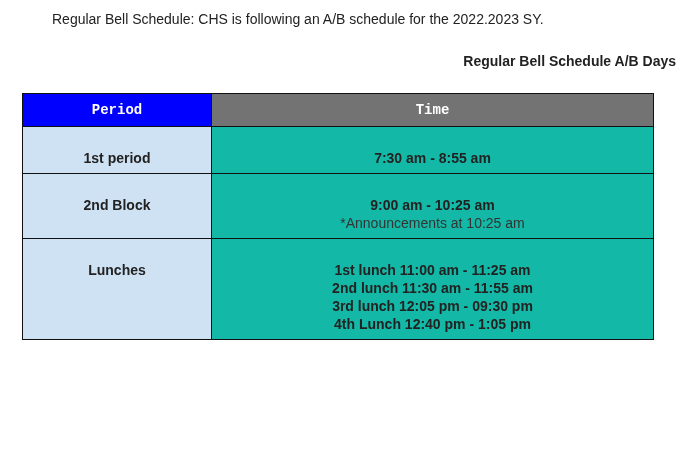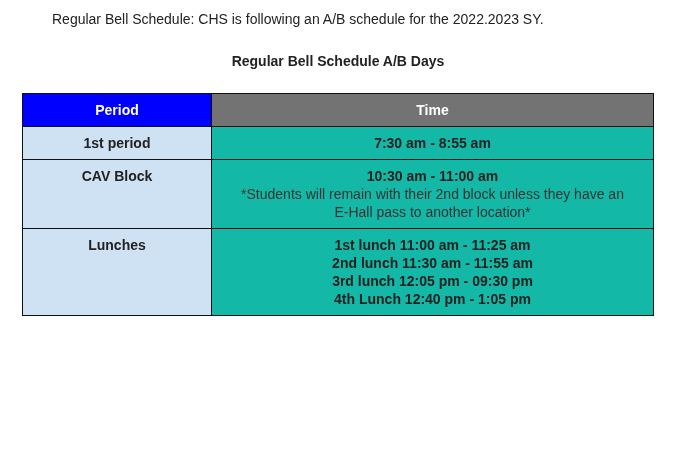--- a/index.html
+++ b/index.html
@@ -22,21 +22,21 @@
       font-size: 14px;
       color: #222222;
       white-space: nowrap;
       margin-left: 30px;
     }
     .table-title {
       position: absolute;
       left: 0;
       width: 676px;
       top: 53px;
-      text-align: center;
+      text-align: right;
       font-size: 14px;
       font-weight: bold;
       color: #222222;
     }
     table.schedule {
       position: absolute;
       left: 22px;
       top: 93px;
       width: 632px;
       border-collapse: collapse;
@@ -47,34 +47,35 @@
       text-align: center;
       vertical-align: top;
       padding: 0;
       line-height: 18px;
     }
     table.schedule th {
       color: #ffffff;
       font-weight: bold;
       height: 32px;
       vertical-align: middle;
+      font-family: Liberation Mono, monospace;
     }
     th.col-period { background: #0000ff; width: 188px; }
     th.col-time { background: #737373; }
     td.period {
       background: #cfe2f3;
       font-weight: bold;
       color: #222222;
     }
     td.time {
       background: #14b8a6;
       color: #222222;
     }
     .cell-inner {
-      padding-top: 7px;
+      padding-top: 22px;
       padding-bottom: 6px;
     }
     .bold { font-weight: bold; }
     .note { font-weight: normal; color: #333333; }
     .line { display: block; }
   </style>
 </head>
 <body>
 
 <div class="intro">Regular Bell Schedule:  CHS is following an A/B schedule for the 2022.2023 SY.</div>
@@ -91,29 +92,28 @@
     <tr style="height:33px;">
       <td class="period">
         <div class="cell-inner">1st period</div>
       </td>
       <td class="time">
         <div class="cell-inner">
           <span class="line bold">7:30 am - 8:55 am</span>
         </div>
       </td>
     </tr>
-    <tr style="height:69px;">
+    <tr style="height:51px;">
       <td class="period">
-        <div class="cell-inner">CAV Block</div>
+        <div class="cell-inner">2nd Block</div>
       </td>
       <td class="time">
         <div class="cell-inner">
-          <span class="line bold">10:30 am - 11:00 am</span>
-          <span class="line note">*Students will remain with their 2nd block unless they have an</span>
-          <span class="line note">E-Hall pass to another location*</span>
+          <span class="line bold">9:00 am - 10:25 am</span>
+          <span class="line note">*Announcements at 10:25 am</span>
         </div>
       </td>
     </tr>
     <tr style="height:87px;">
       <td class="period">
         <div class="cell-inner">Lunches</div>
       </td>
       <td class="time">
         <div class="cell-inner">
           <span class="line bold">1st lunch 11:00 am - 11:25 am</span>

